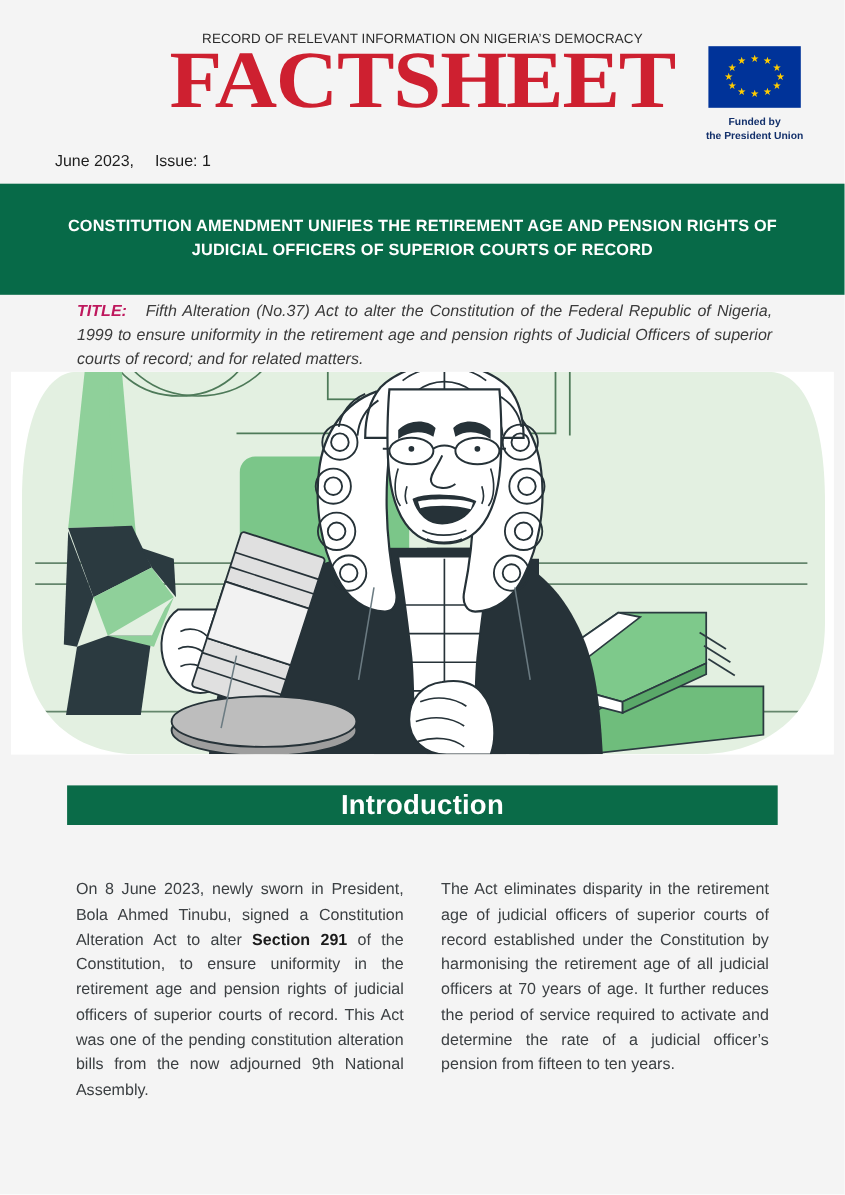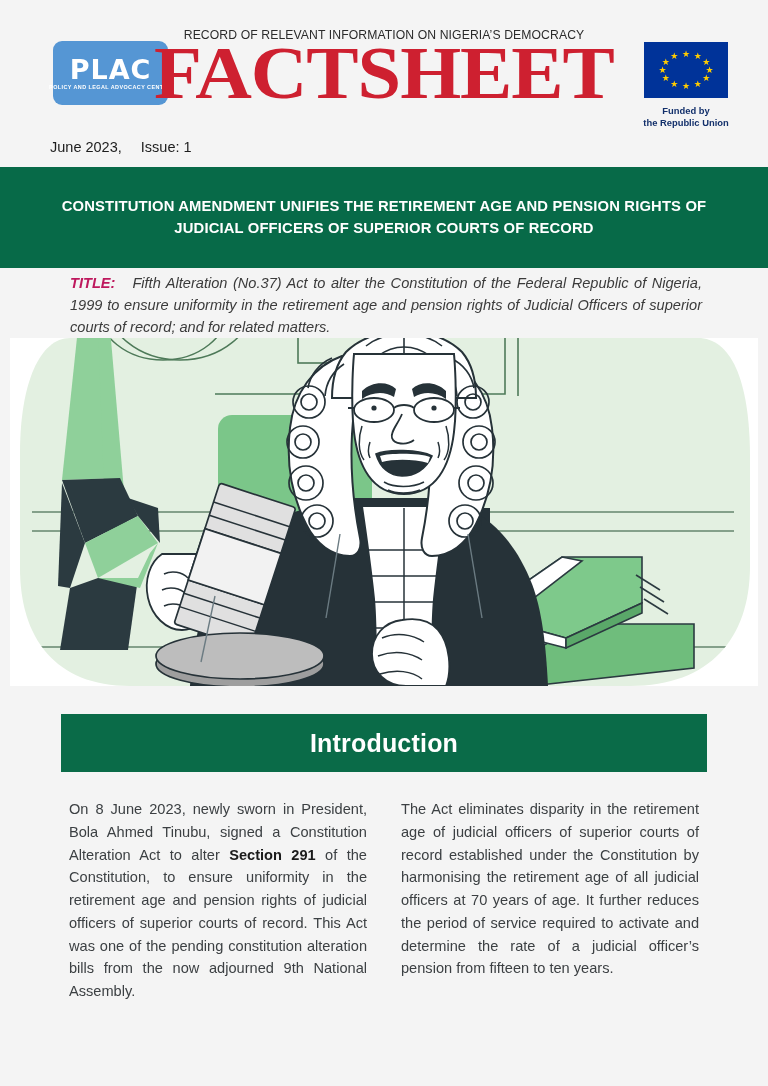--- a/index.html
+++ b/index.html
@@ -172,21 +172,21 @@
     overflow: hidden;
   }
   .illustration svg { display: block; }
 
   
   .intro-bar {
     position: absolute;
     left: 61px;
     top: 714px;
     width: 646px;
-    height: 58px;
+    height: 36px;
     background: #0A6B48;
     display: flex;
     align-items: center;
     justify-content: center;
   }
   .intro-bar-label {
     color: #ffffff;
     font-family: "Liberation Sans", sans-serif;
     font-weight: bold;
     font-size: 25px;
@@ -212,24 +212,20 @@
   }
   .col b { font-weight: bold; color: #1b1b1b; }
 </style>
 </head>
 <body>
 
 <div class="page">
 
   <div class="masthead">
 
-    <div class="plac-logo">
-      <div class="plac-word">PLAC</div>
-      <div class="plac-sub">POLICY AND LEGAL ADVOCACY CENTRE</div>
-    </div>
 
     <div class="review-line">RECORD OF RELEVANT INFORMATION ON NIGERIA’S DEMOCRACY</div>
 
     <div class="factsheet-word">FACTSHEET</div>
 
     <div class="eu-block">
       <div class="eu-flag">
         <span class="star" style="left:50%;  top:22%;">★</span>
         <span class="star" style="left:64%;  top:25.7%;">★</span>
         <span class="star" style="left:74.2%;top:35.8%;">★</span>
@@ -238,21 +234,21 @@
         <span class="star" style="left:64%;  top:74.3%;">★</span>
         <span class="star" style="left:50%;  top:78%;">★</span>
         <span class="star" style="left:36%;  top:74.3%;">★</span>
         <span class="star" style="left:25.8%;top:64.2%;">★</span>
         <span class="star" style="left:22%;  top:50%;">★</span>
         <span class="star" style="left:25.8%;top:35.8%;">★</span>
         <span class="star" style="left:36%;  top:25.7%;">★</span>
       </div>
       <div class="eu-caption">
         <div>Funded by</div>
-        <div>the Republic Union</div>
+        <div>the President Union</div>
       </div>
     </div>
 
     <div class="issue-line">
       <span>June 2023,</span>
       <span class="issue-gap"></span>
       <span>Issue: 1</span>
     </div>
   </div>
 

